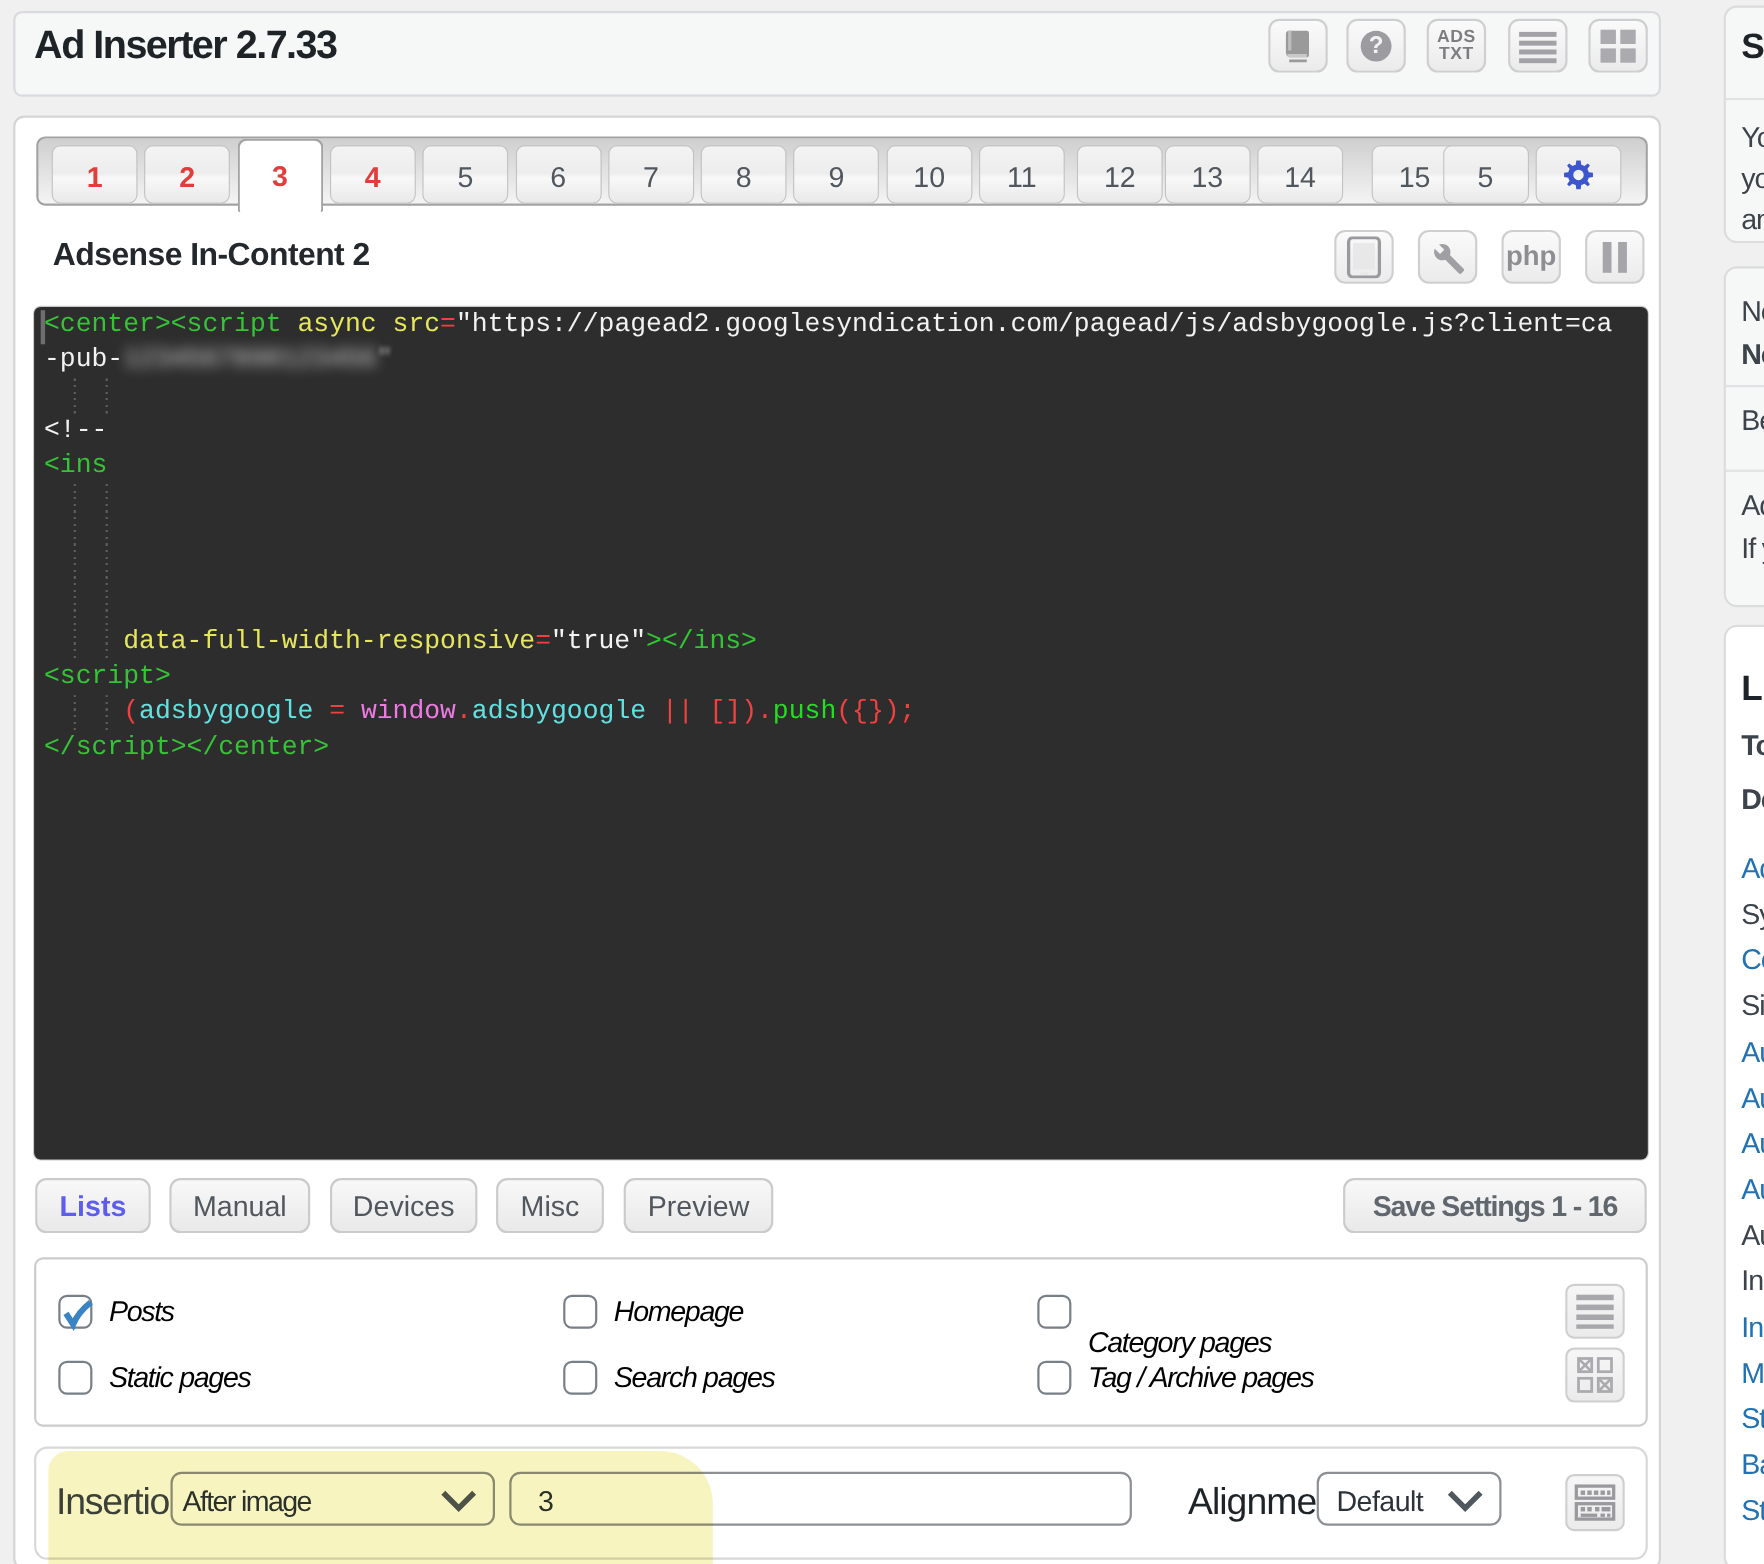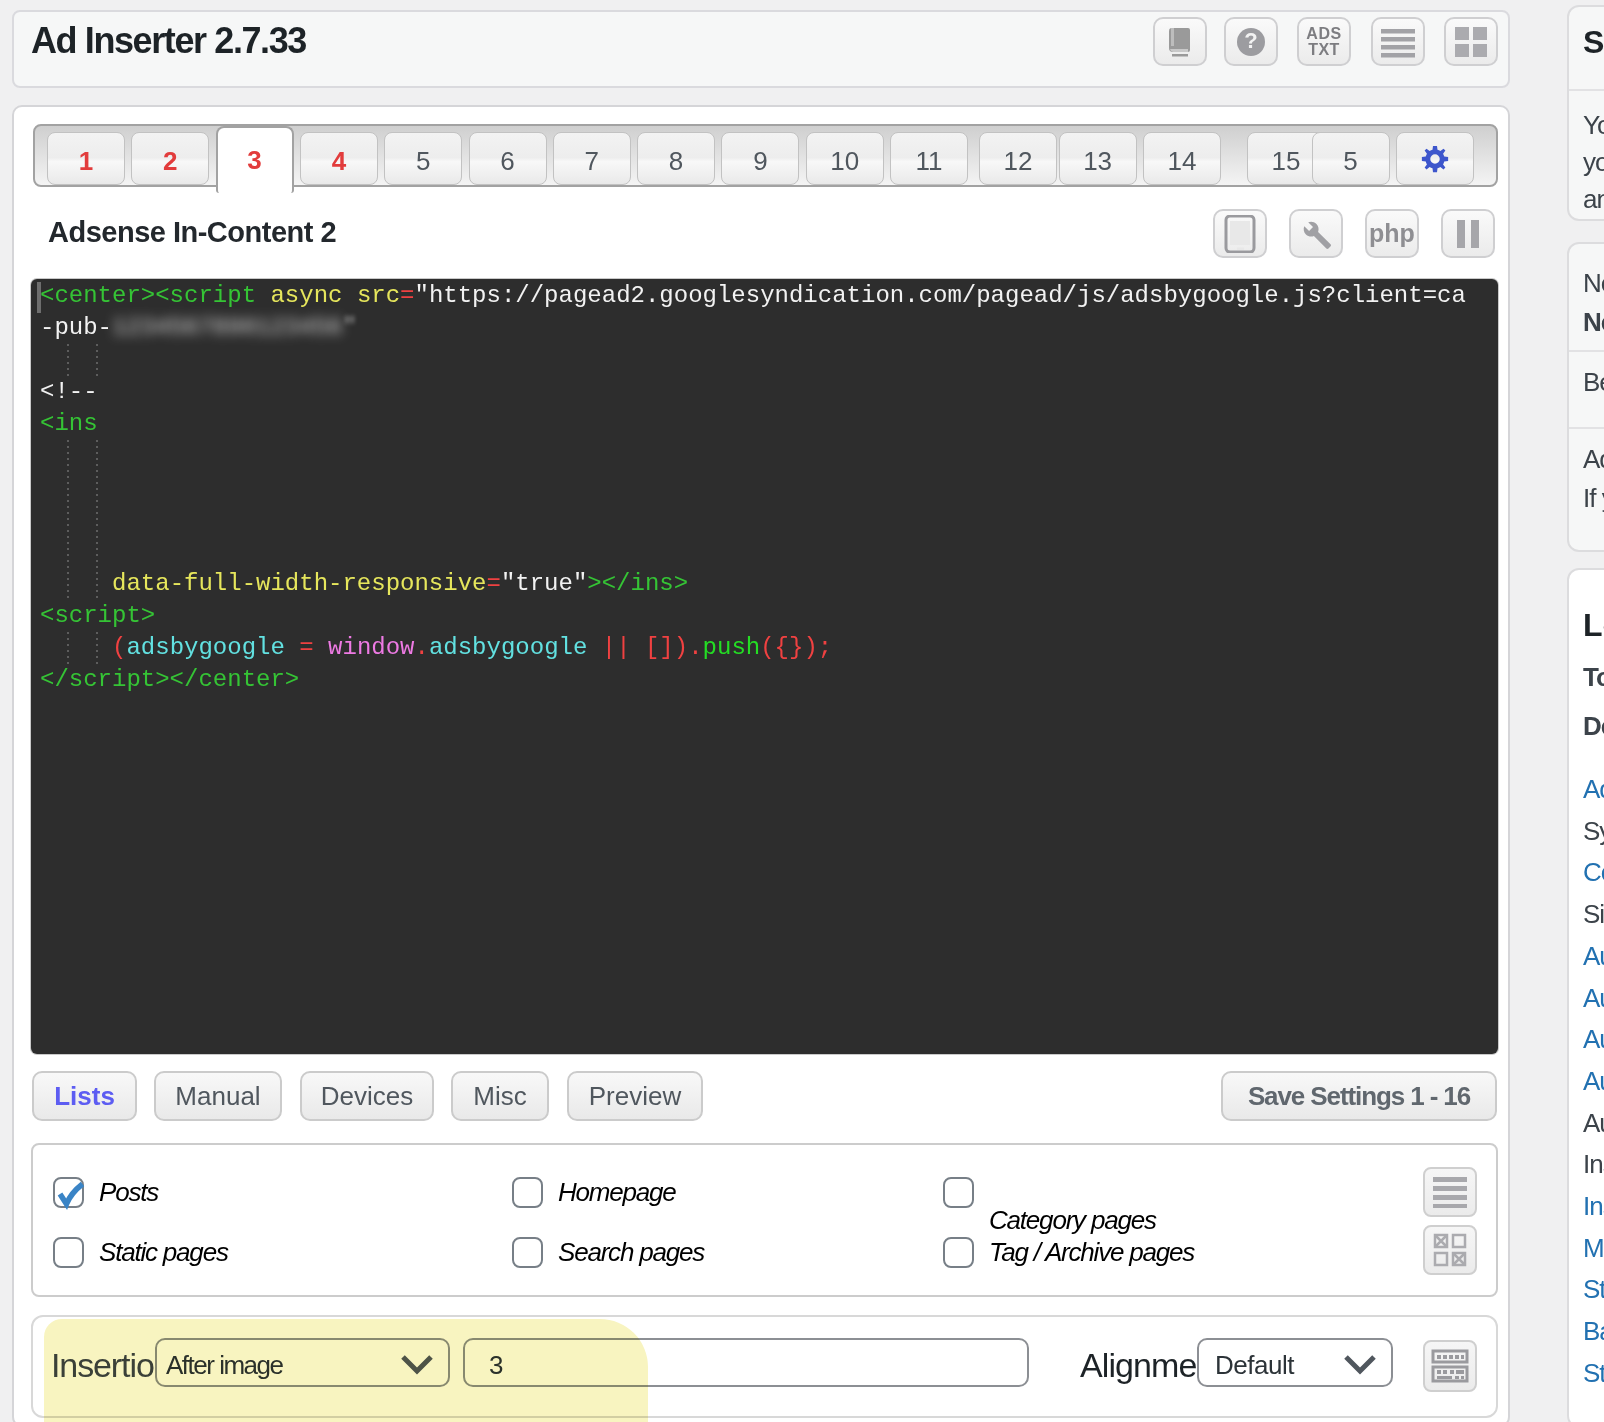--- a/index.html
+++ b/index.html
@@ -196,21 +196,21 @@
 <div class="sel" style="left:155px;width:295px;">
     <span style="left:9px;">After image</span>
     <svg width="34" height="22" viewBox="0 0 34 22" style="position:absolute;right:14px;top:14px;">
       <path d="M3 3 L17 17 L31 3" fill="none" stroke="#50575e" stroke-width="5"></path>
     </svg>
   </div>
 <div class="sel" style="left:463px;width:566px;">
     <span style="left:24px;letter-spacing:0;">3</span>
   </div>
 <div class="ilabel" style="left:1080px;top:1352px;color:#1d2327;letter-spacing:-0.9px;">Alignment</div>
-<div class="sel" style="left:1197px;width:196px;">
+<div class="sel" style="left:1197px;width:168px;">
     <span style="letter-spacing:-0.5px;">Default</span>
     <svg width="34" height="22" viewBox="0 0 34 22" style="position:absolute;right:14px;top:14px;">
       <path d="M3 3 L17 17 L31 3" fill="none" stroke="#50575e" stroke-width="5"></path>
     </svg>
   </div>
 <div class="sbtn" style="top:1340px;height:52px;">
     <svg width="38" height="34" viewBox="0 0 38 34">
       <g fill="none" stroke="#9a9a9e" stroke-width="3">
         <rect x="2" y="2" width="34" height="11"></rect>
         <rect x="2" y="18" width="34" height="14"></rect>

